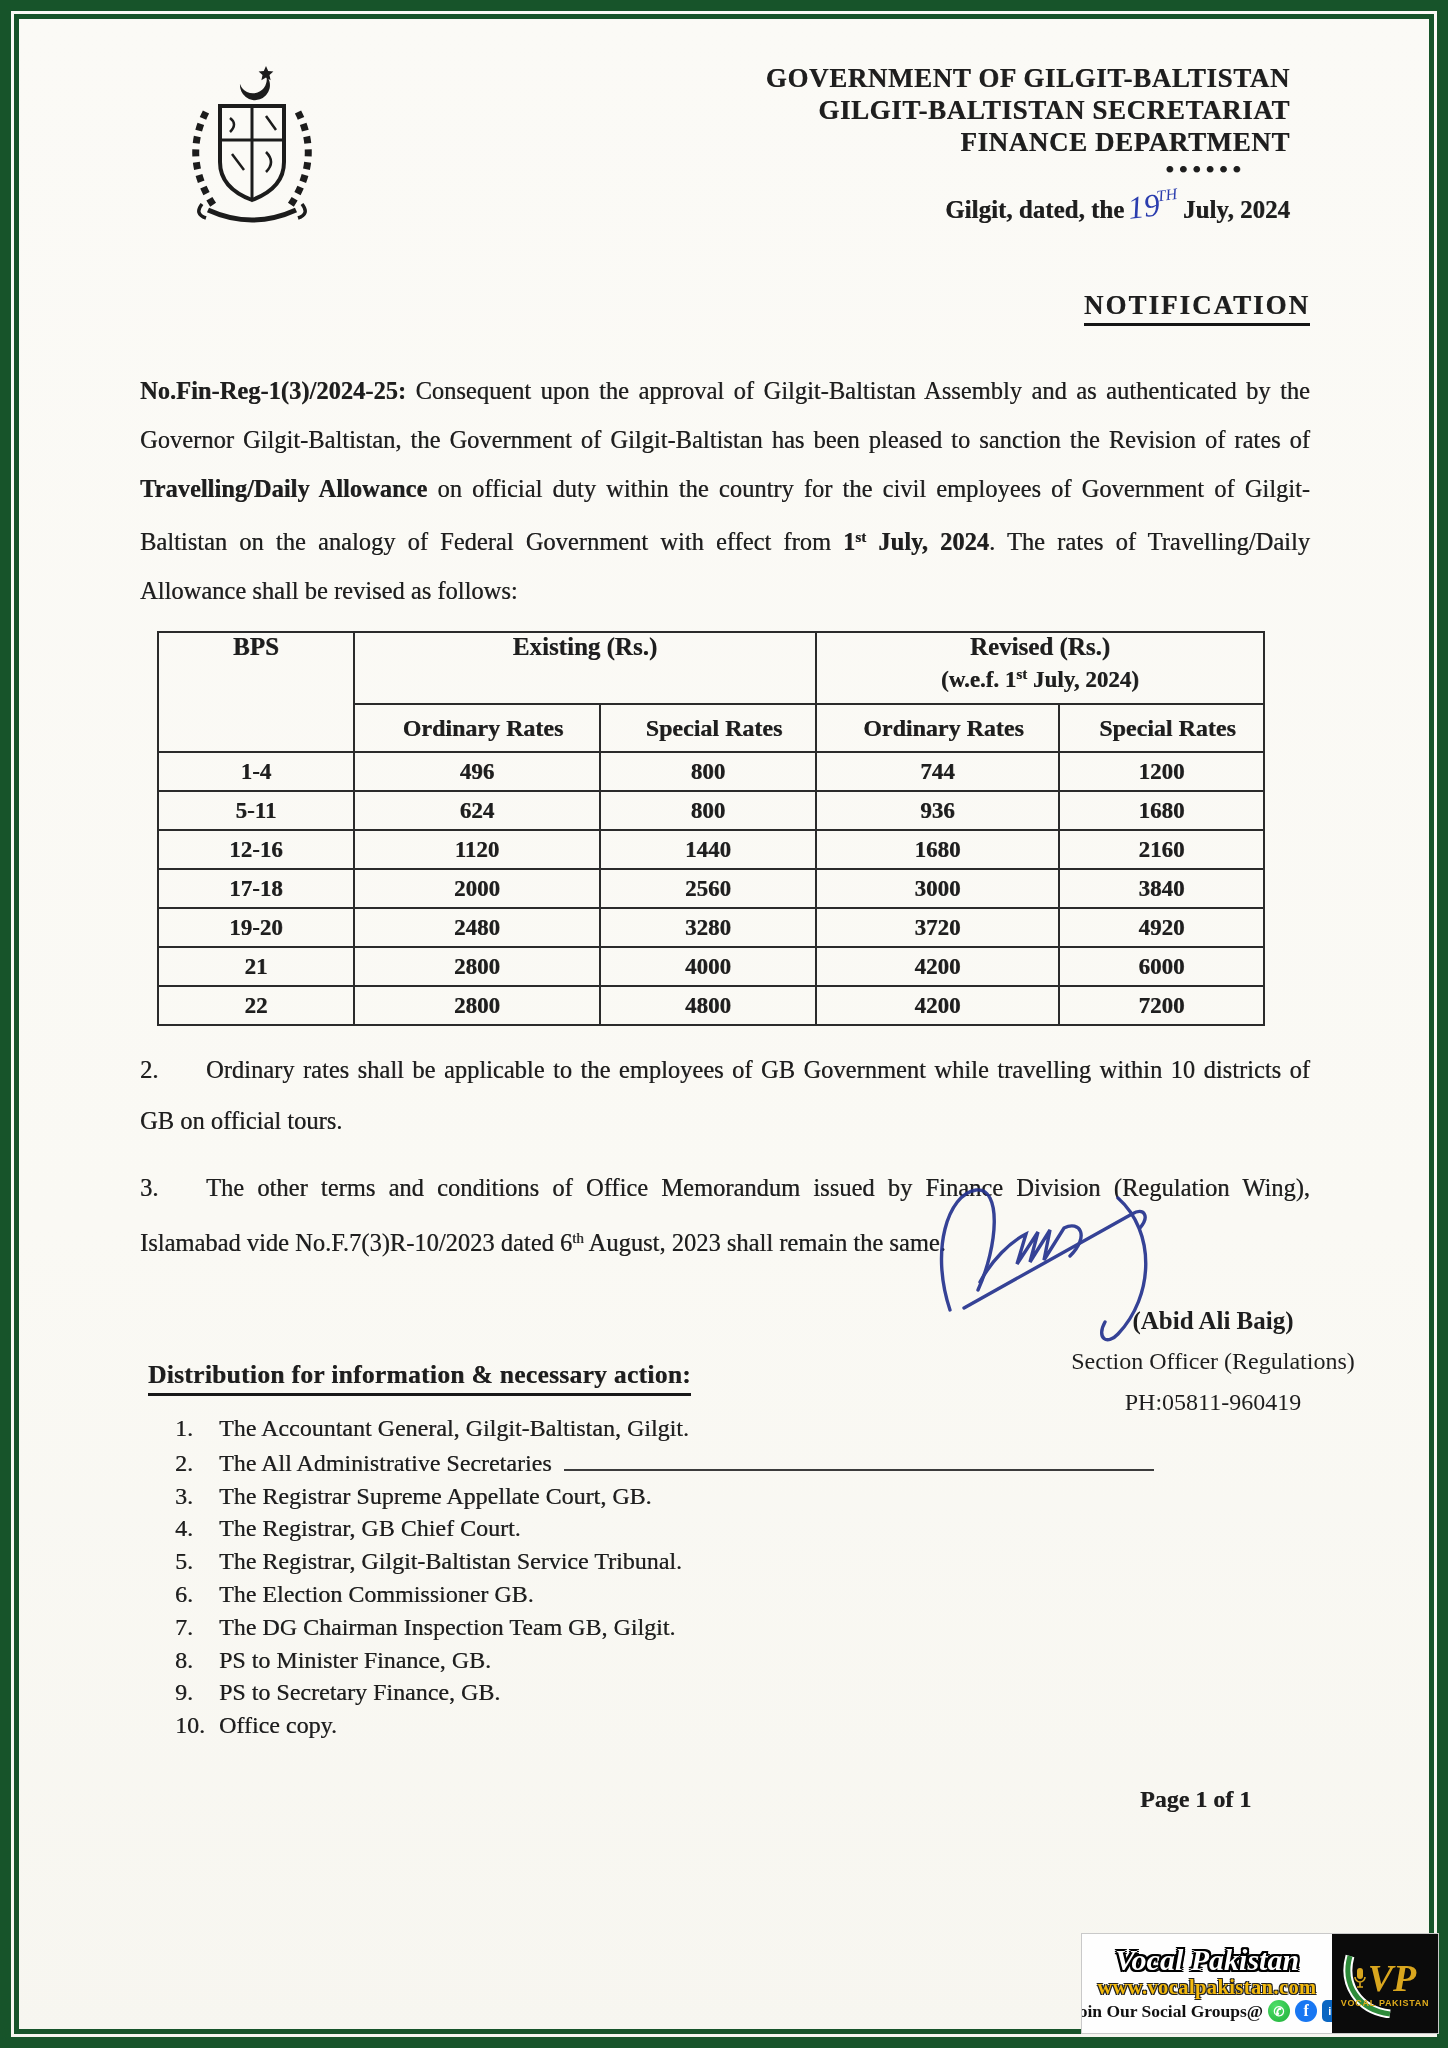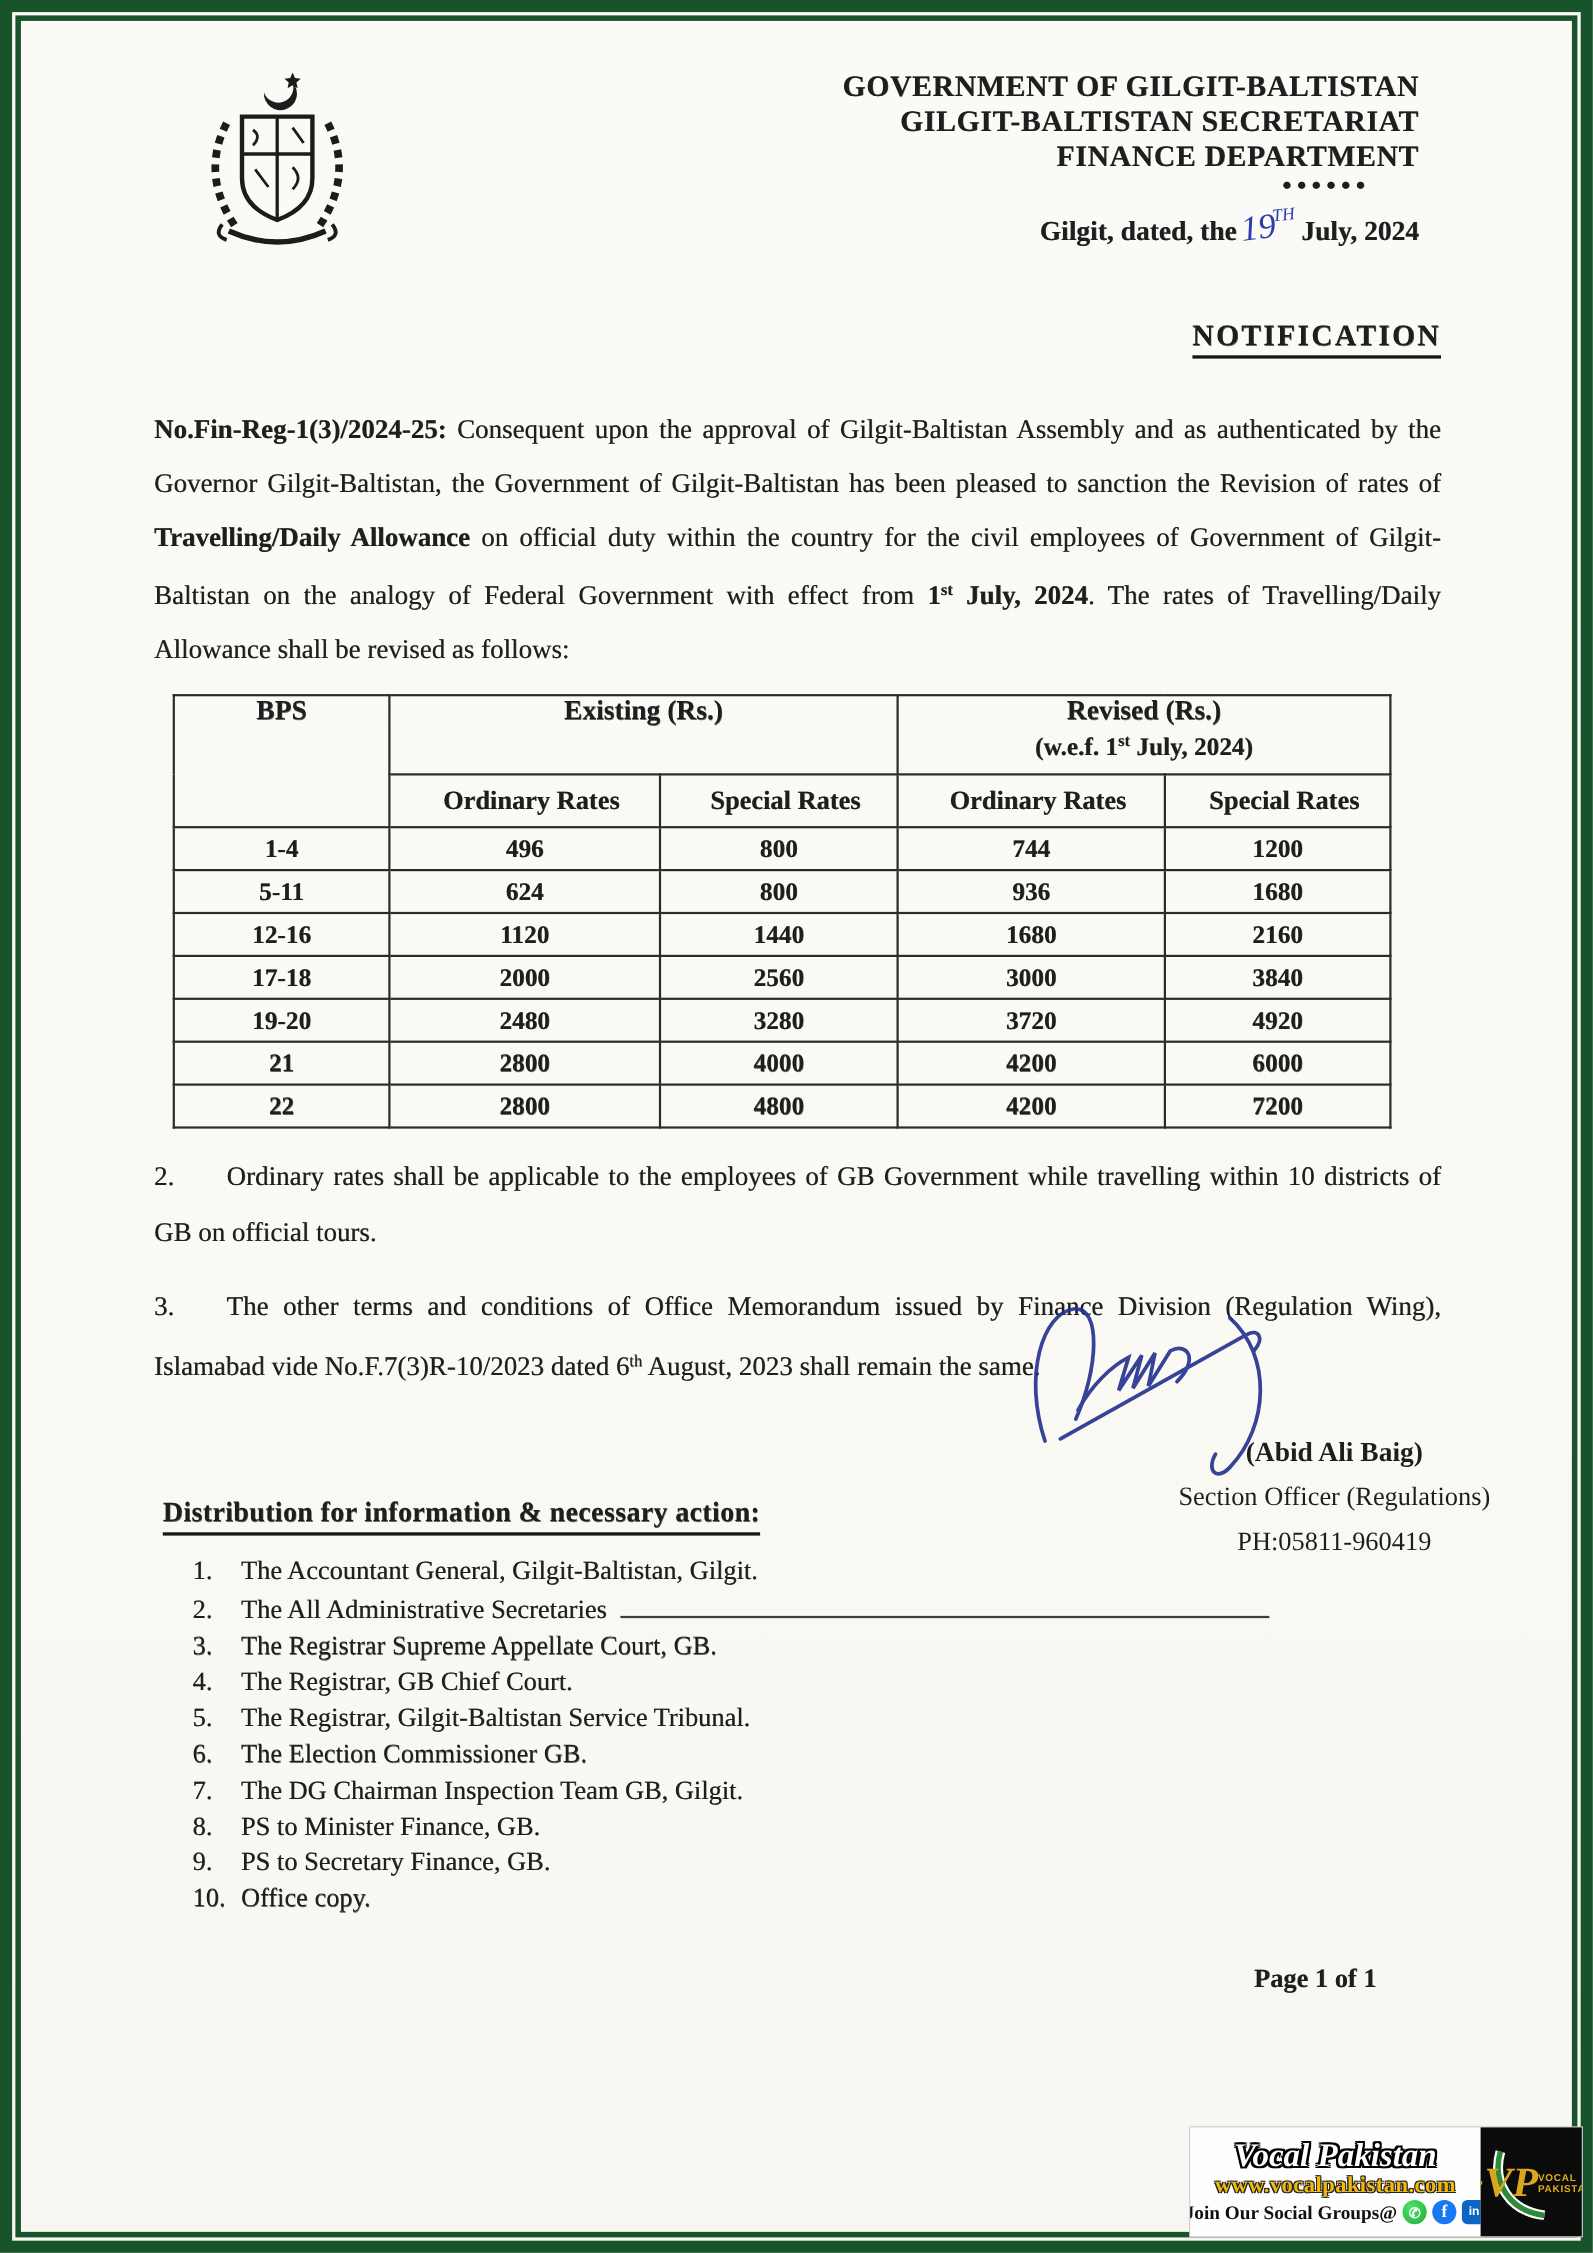--- a/index.html
+++ b/index.html
@@ -71,21 +71,21 @@
       text-shadow:-2px -2px 0 #000,2px -2px 0 #000,-2px 2px 0 #000,2px 2px 0 #000,0 -2px 0 #000,0 2px 0 #000,-2px 0 0 #000,2px 0 0 #000;}
   .wm-site{font-size:20.5px;font-weight:700;color:#f2b90d;line-height:23px;white-space:nowrap;letter-spacing:0.4px;
       text-shadow:-1px -1px 0 #222,1px -1px 0 #222,-1px 1px 0 #222,1px 1px 0 #222;}
   .wm-social{display:flex;align-items:center;gap:5px;font-size:17.5px;font-weight:700;color:#101010;
       font-family:"Liberation Serif",serif;white-space:nowrap;}
   .sicon{width:22px;height:22px;border-radius:50%;color:#fff;display:flex;align-items:center;
          justify-content:center;font-family:"Liberation Sans",sans-serif;font-weight:700;flex:none;text-shadow:none;}
   .wa{background:radial-gradient(circle at 35% 30%,#4ee06a,#1fae38);font-size:13px;}
   .fb{background:#1877f2;font-size:16px;font-family:"Liberation Serif",serif;}
   .li{background:#0a66c2;border-radius:5px;font-size:11px;}
-  .wm-logo{width:92px;background:#0b0b0b;position:relative;display:flex;flex-direction:row;
+  .wm-logo{width:106px;background:#0b0b0b;position:relative;display:flex;flex-direction:column;
            align-items:center;justify-content:center;flex:none;overflow:hidden;}
   .vp-row{display:flex;align-items:center;gap:2px;position:relative;z-index:2;}
   .vp{font-size:38px;font-style:italic;font-weight:700;color:#d9a61e;line-height:36px;text-shadow:none;}
   .wm-caption{font-size:9px;font-weight:700;letter-spacing:0.7px;color:#e0ac1c;margin-top:2px;
               font-family:"Liberation Sans",sans-serif;z-index:2;text-shadow:none;}
   .swoosh{position:absolute;left:8px;top:14px;z-index:1;}
 </style>
 </head>
 <body>
 

